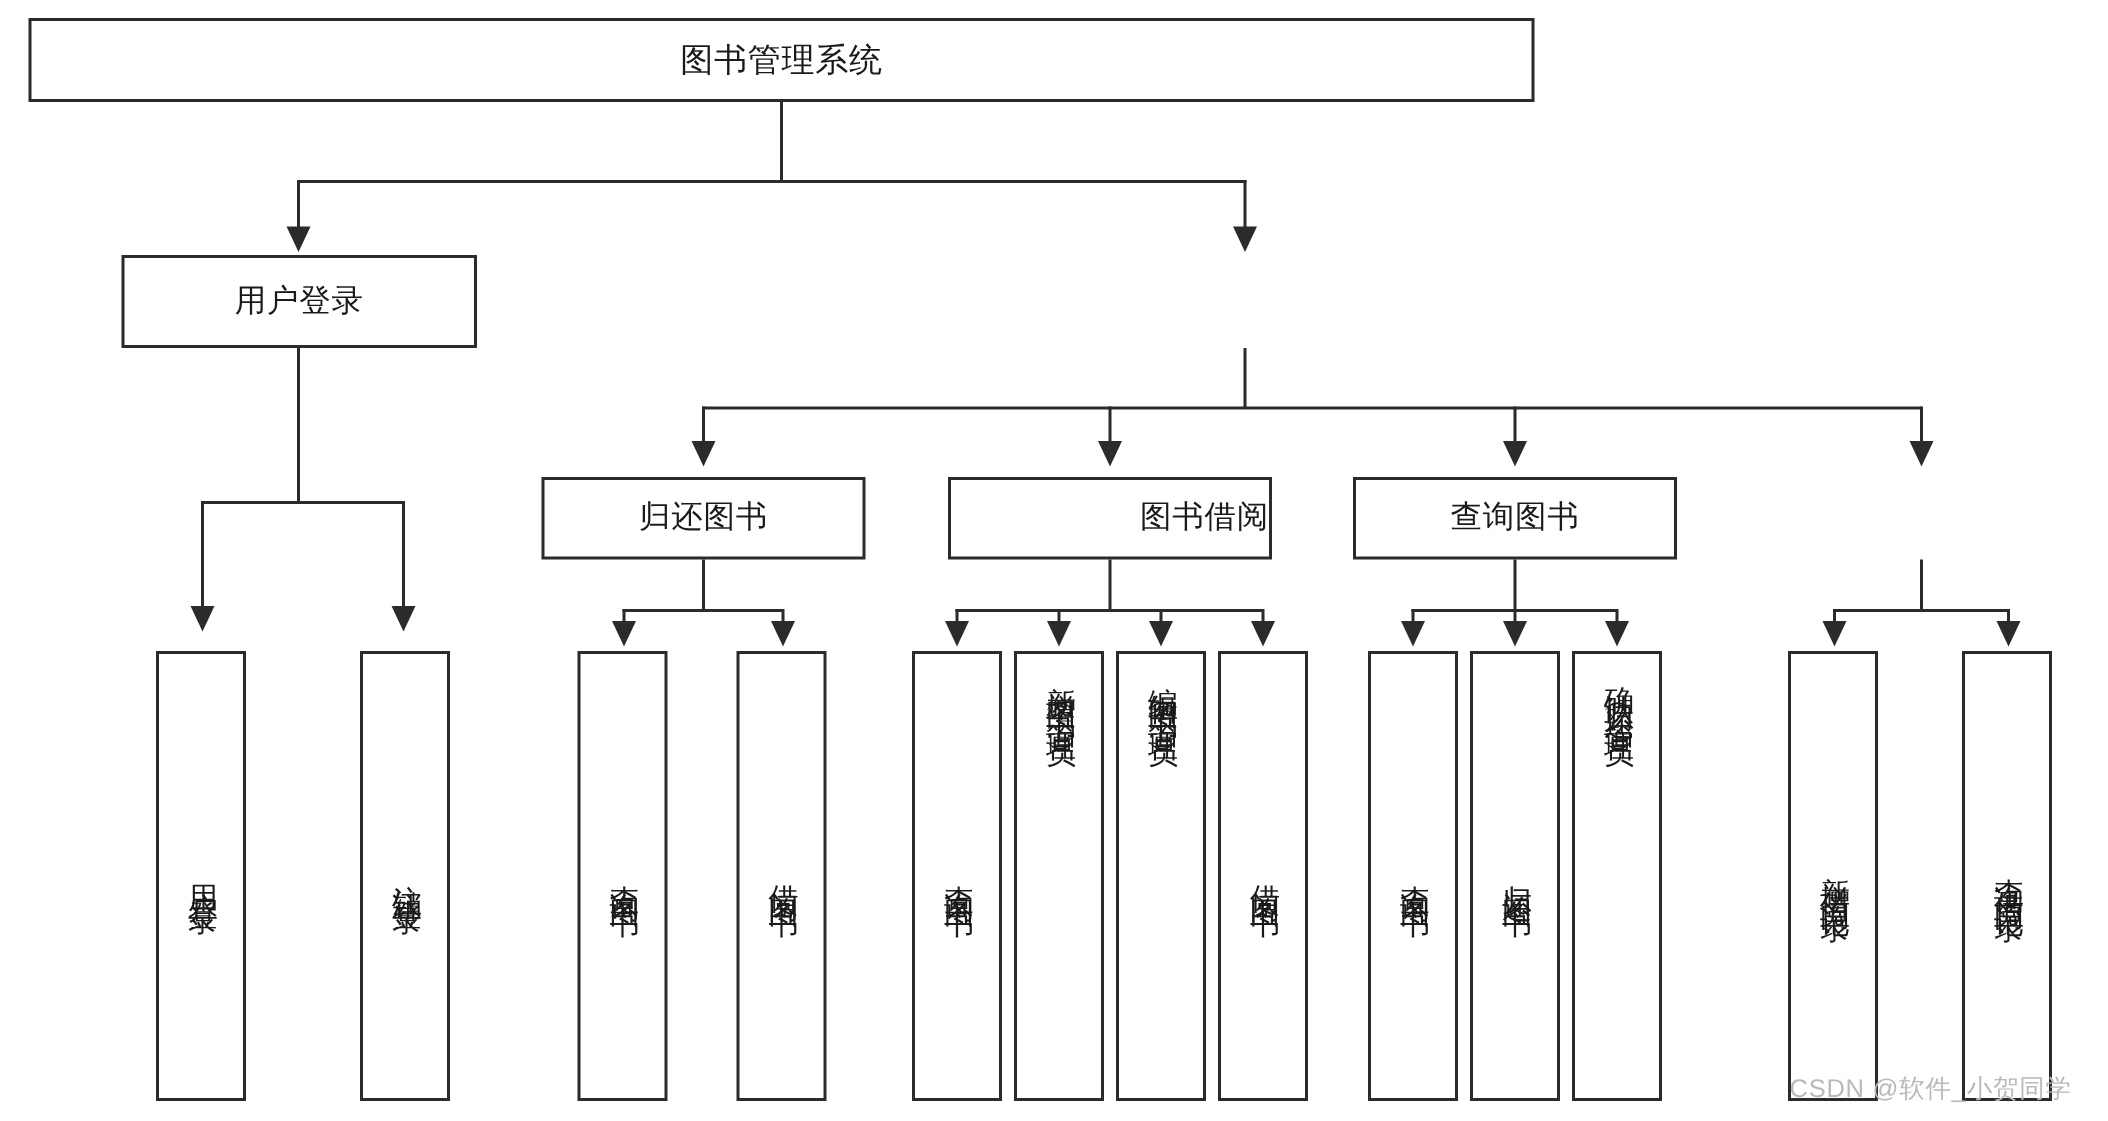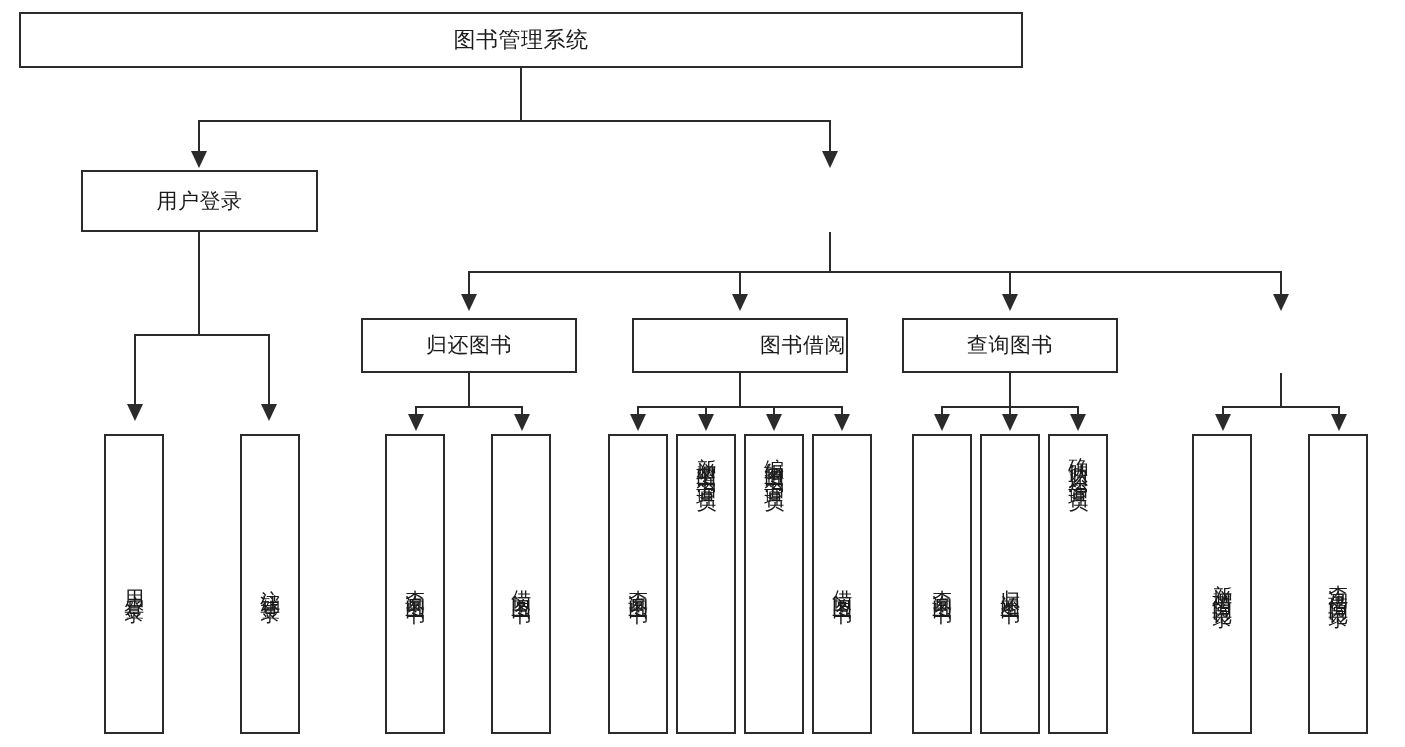--- a/index.html
+++ b/index.html
@@ -187,14 +187,15 @@
     <span class="lbl">确认归还（管理员）</span>
   </div>
 
   <div class="node v-node tall-center" style="left:1192px;top:434px;width:60px;height:300px;">
     <span class="lbl">新增借阅记录</span>
   </div>
   <div class="node v-node tall-center" style="left:1308px;top:434px;width:60px;height:300px;">
     <span class="lbl">查询借阅记录</span>
   </div>
 
+  <div class="watermark" style="left:1193px;top:714px;">CSDN @软件_小贺同学</div>
 
 </div>
 
 </body></html>

